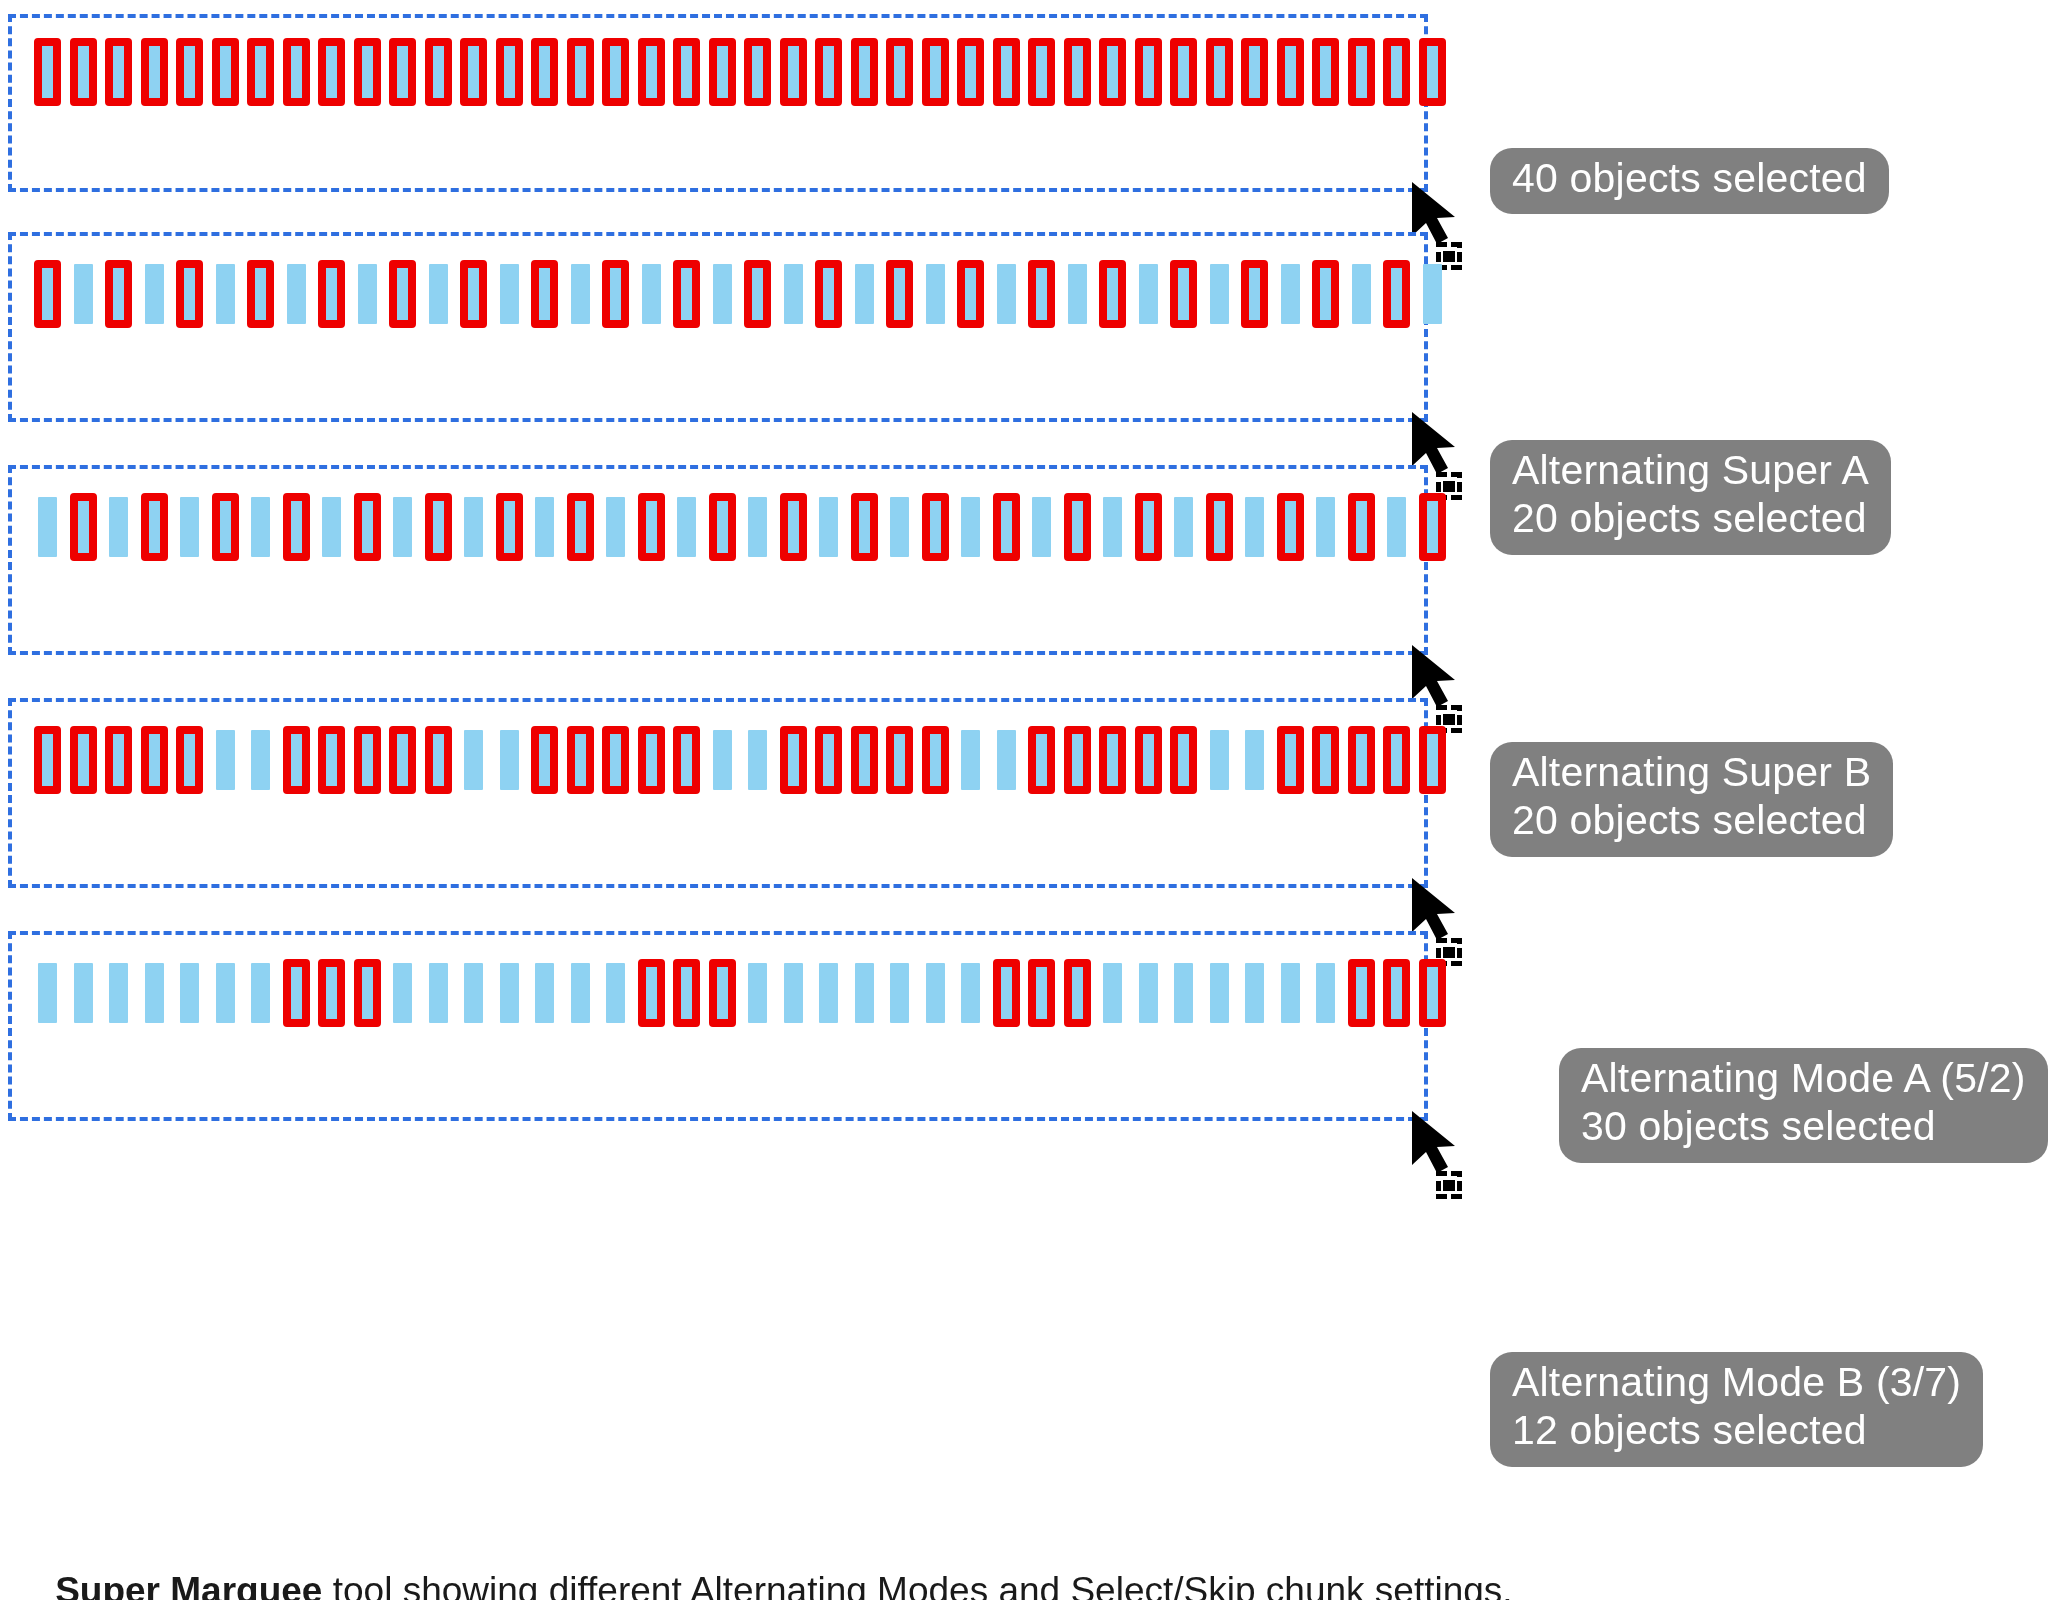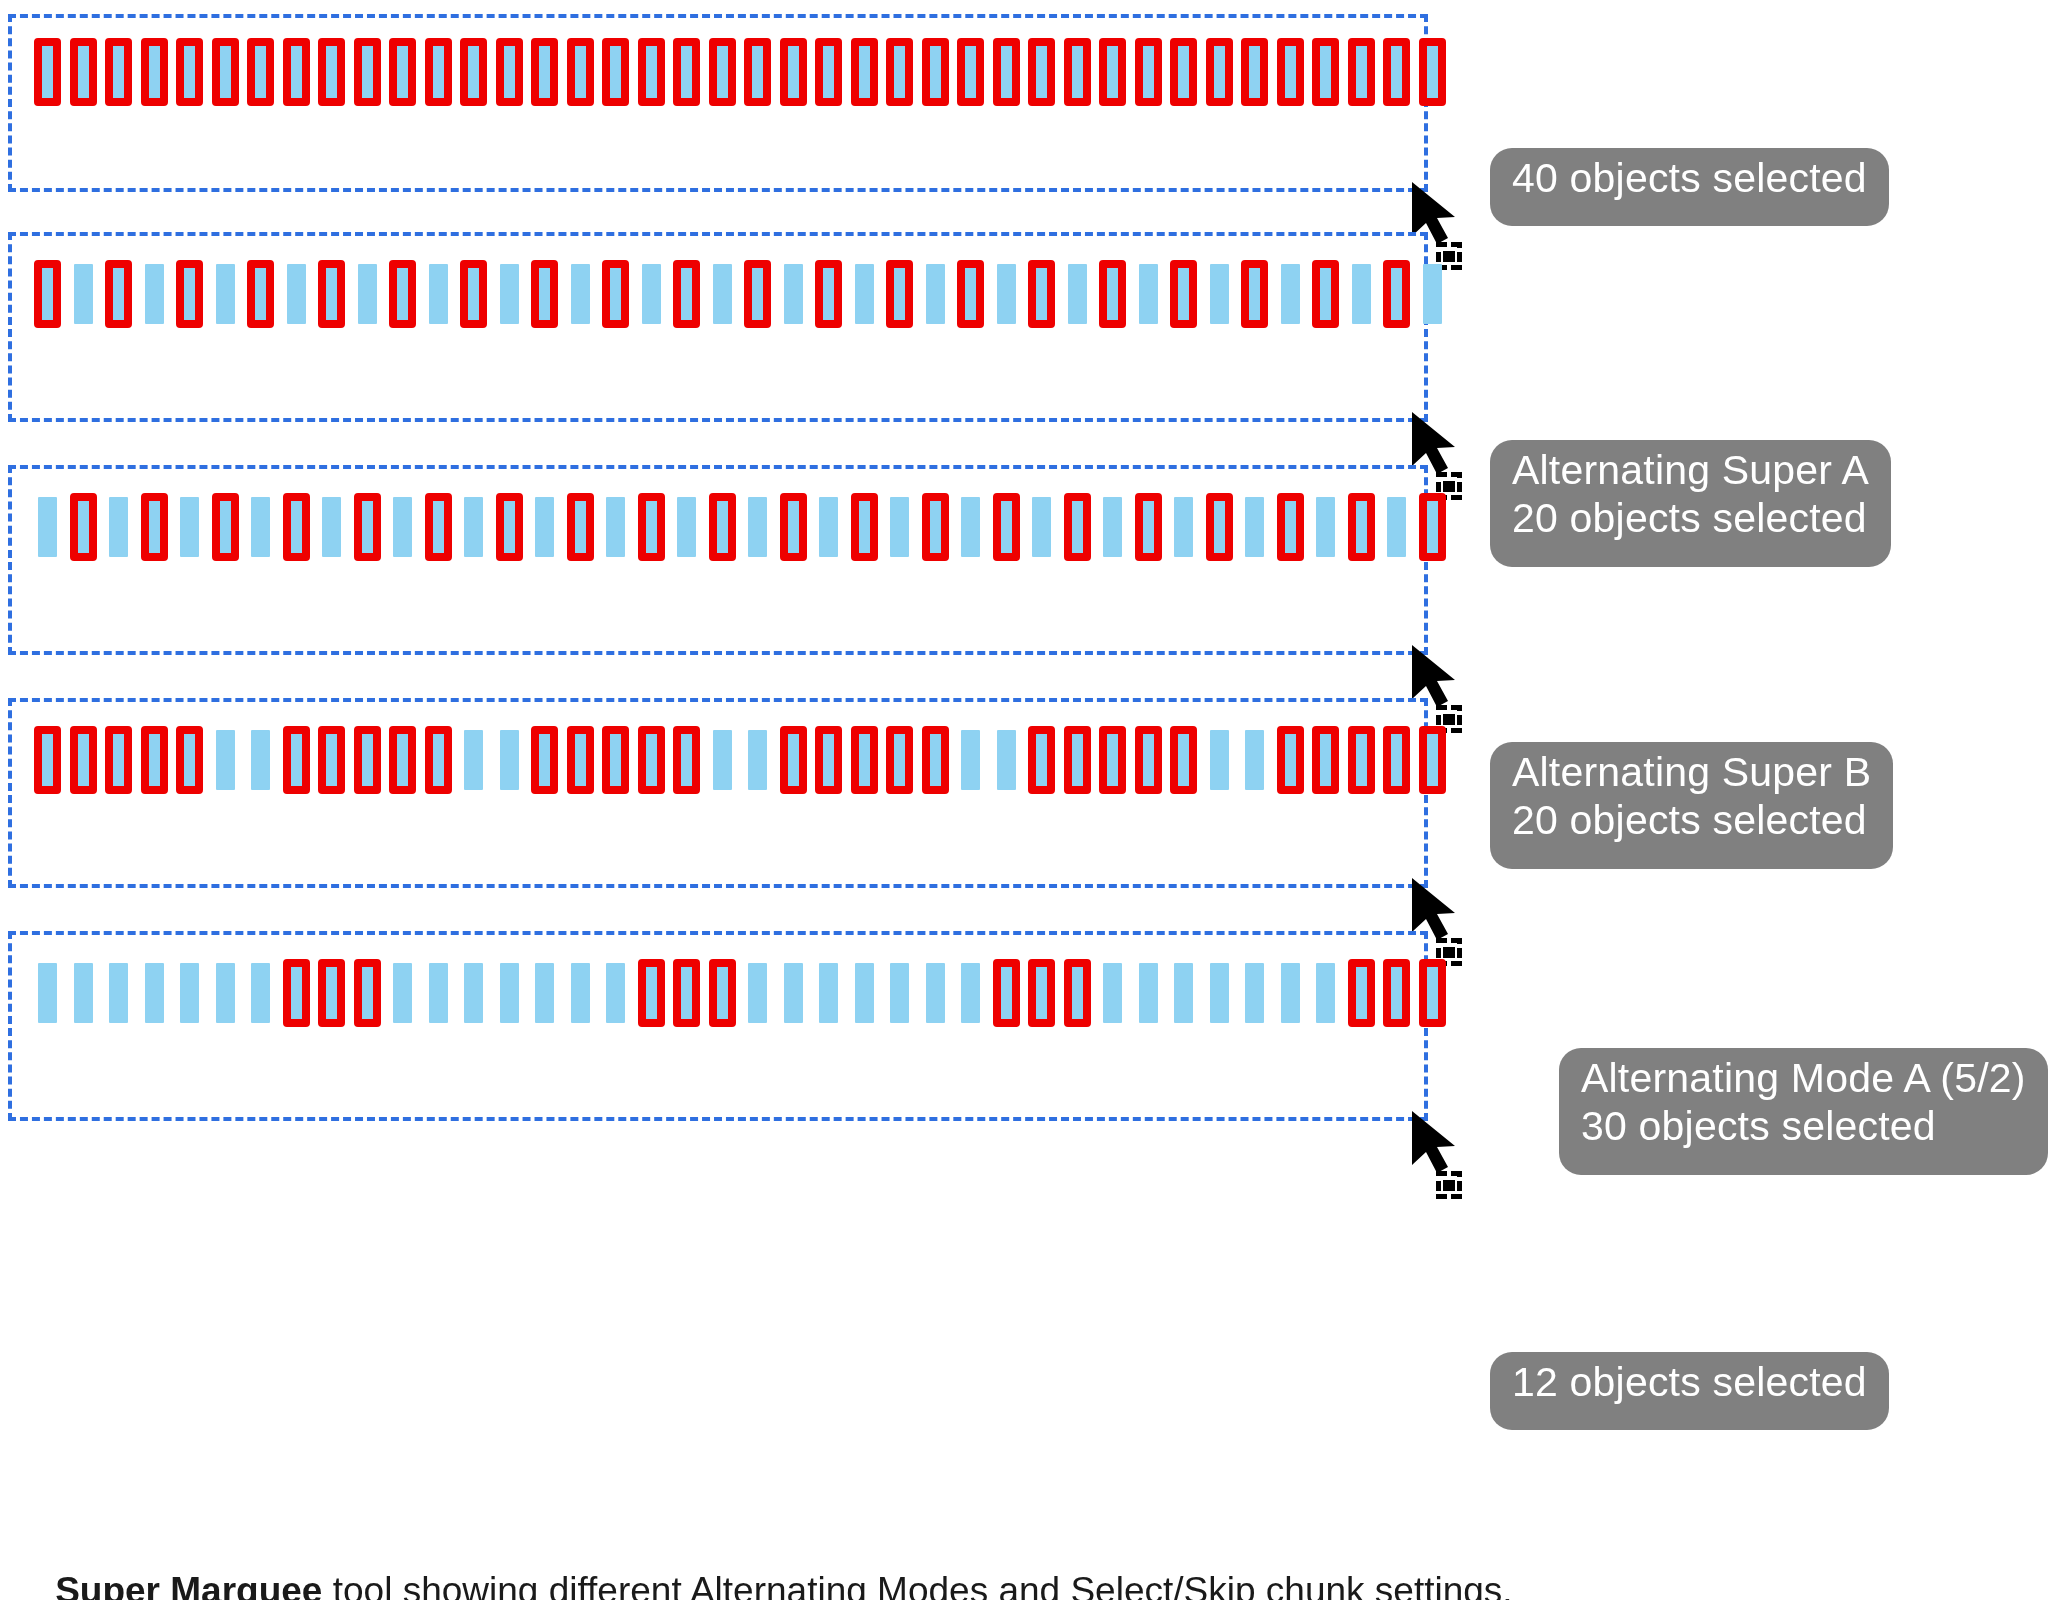--- a/index.html
+++ b/index.html
@@ -86,21 +86,21 @@
     pointer-events: none;
   }
   .cursor svg { display: block; }
 
   
   .tooltip {
     position: absolute;
     background: #808080;
     color: #ffffff;
     border-radius: 22px;
-    padding: 6px 22px 24px 22px;
+    padding: 6px 22px 12px 22px;
     font-size: 41px;
     line-height: 1.18;
     white-space: pre;
     font-family: "Liberation Sans", sans-serif;
     letter-spacing: 0.2px;
   }
   .tooltip .tline { display: block; }
 
   
   .caption {
@@ -828,14 +828,14 @@
     </div>
 
   <div class="caption">
     <b>Super Marquee</b><span> tool showing different Alternating Modes and Select/Skip chunk settings.</span>
   </div>
 
 <div class="tooltip" style="left: 1490px; top: 148px;"><span class="tline">40 objects selected</span></div>
     <div class="tooltip" style="left: 1490px; top: 440px;"><span class="tline">Alternating Super A</span><span class="tline">20 objects selected</span></div>
     <div class="tooltip" style="left: 1490px; top: 742px;"><span class="tline">Alternating Super B</span><span class="tline">20 objects selected</span></div>
     <div class="tooltip" style="left: 1559px; top: 1048px;"><span class="tline">Alternating Mode A (5/2)</span><span class="tline">30 objects selected</span></div>
-    <div class="tooltip" style="left: 1490px; top: 1352px;"><span class="tline">12 objects selected</span></div>
+    <div class="tooltip" style="left: 1490px; top: 1352px;"><span class="tline">Alternating Mode B (3/7)</span><span class="tline">12 objects selected</span></div>
   </div>
 
 </body></html>

